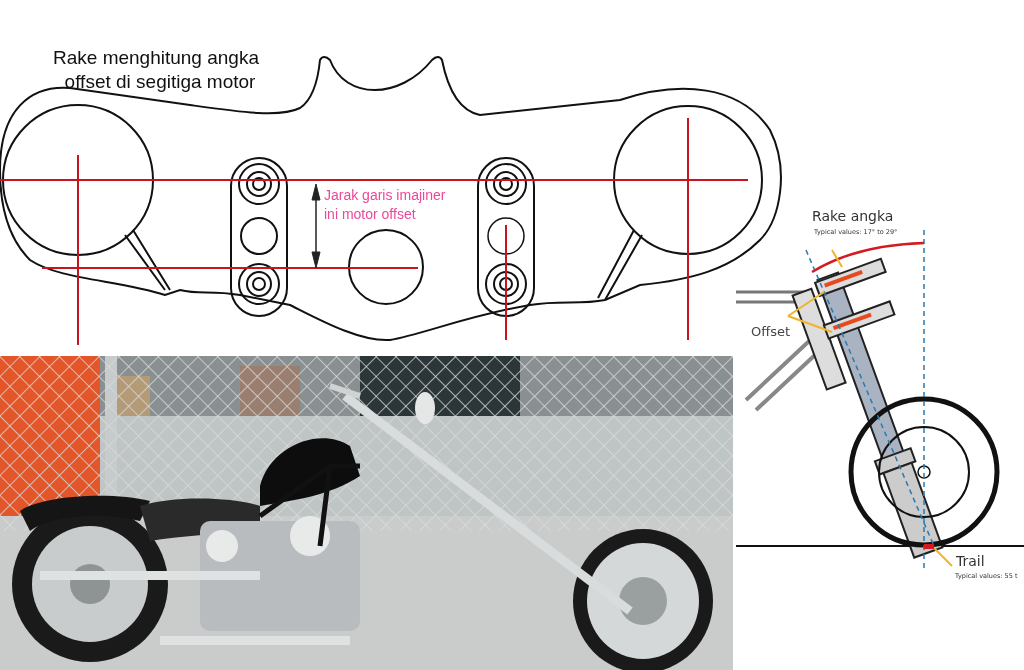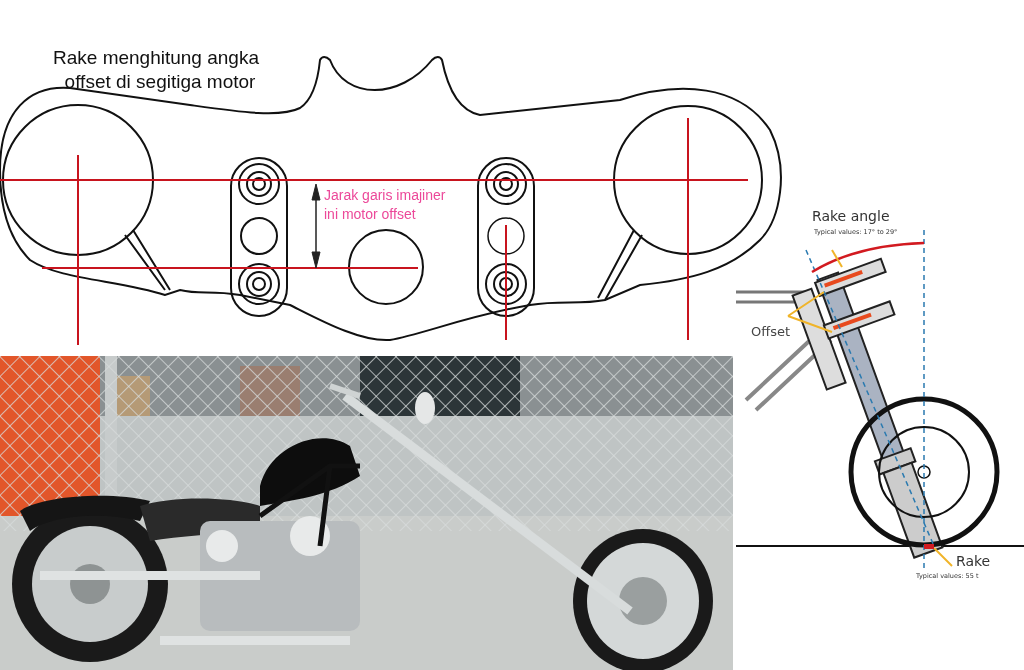--- a/index.html
+++ b/index.html
@@ -7,21 +7,21 @@
   .abs { position:absolute; }
   #title { left:36px; top:22px; font-size:19px; line-height:24px; color:#111; white-space:pre-line; text-align:center; width:240px; }
   #title .l2 { display:block; padding-left:8px; }
   #offset-note { left:324px; top:186px; font-size:14px; line-height:19px; color:#ec4899; font-family:"Liberation Sans", sans-serif; }
   #photo { left:0; top:356px; width:733px; height:314px; overflow:hidden; }
   .diag-label { font-family:"DejaVu Sans", sans-serif; color:#333; }
   #rake-title { left:812px; top:208px; font-size:14px; }
   #rake-sub { left:814px; top:228px; font-size:6.5px; }
   #offset-lbl { left:751px; top:324px; font-size:13px; color:#444; }
   #trail-title { left:956px; top:553px; font-size:14px; }
-  #trail-sub { left:916px; top:572px; font-size:6.5px; white-space:nowrap; }
+  #trail-sub { left:955px; top:572px; font-size:6.5px; white-space:nowrap; }
 </style>
 </head>
 <body>
 
 <div id="title" class="abs">
   <span>Rake menghitung angka</span>
   <span class="l2">offset di segitiga motor</span>
 </div>
 
 <svg class="abs" style="left:0;top:0" width="800" height="356">
@@ -110,24 +110,24 @@
   <line x1="70" y1="60" x2="198" y2="356" stroke="#2a7ab0" stroke-width="1.5" stroke-dasharray="5,4"></line>
 
   <path d="M76,82 Q120,55 188,53" stroke="#d21a20" stroke-width="2.5" fill="none"></path>
 
   <line x1="96" y1="60" x2="106" y2="77" stroke="#f0b429" stroke-width="2"></line>
   <path d="M52,126 L88,102 M52,126 L96,142" stroke="#f0b429" stroke-width="2" fill="none"></path>
   <line x1="216" y1="376" x2="198" y2="358" stroke="#f0b429" stroke-width="2"></line>
   <rect x="188" y="354" width="10" height="5" fill="#d21a20"></rect>
 </svg>
 
-<div id="rake-title" class="abs diag-label">Rake angle</div>
+<div id="rake-title" class="abs diag-label">Rake angka</div>
 <div id="rake-sub" class="abs diag-label">Typical values: 17° to 29°</div>
 <div id="offset-lbl" class="abs diag-label">Offset</div>
-<div id="trail-title" class="abs diag-label">Rake</div>
+<div id="trail-title" class="abs diag-label">Trail</div>
 <div id="trail-sub" class="abs diag-label">Typical values: 55 t</div>
 
 <div id="photo" class="abs">
   <svg width="733" height="314">
     <defs>
       <pattern id="fence" width="14" height="14" patternUnits="userSpaceOnUse" patternTransform="rotate(45)">
         <rect width="14" height="14" fill="none"></rect>
         <path d="M0,0 L0,14 M0,0 L14,0" stroke="#d8dcdc" stroke-width="1.5"></path>
       </pattern>
     </defs>

